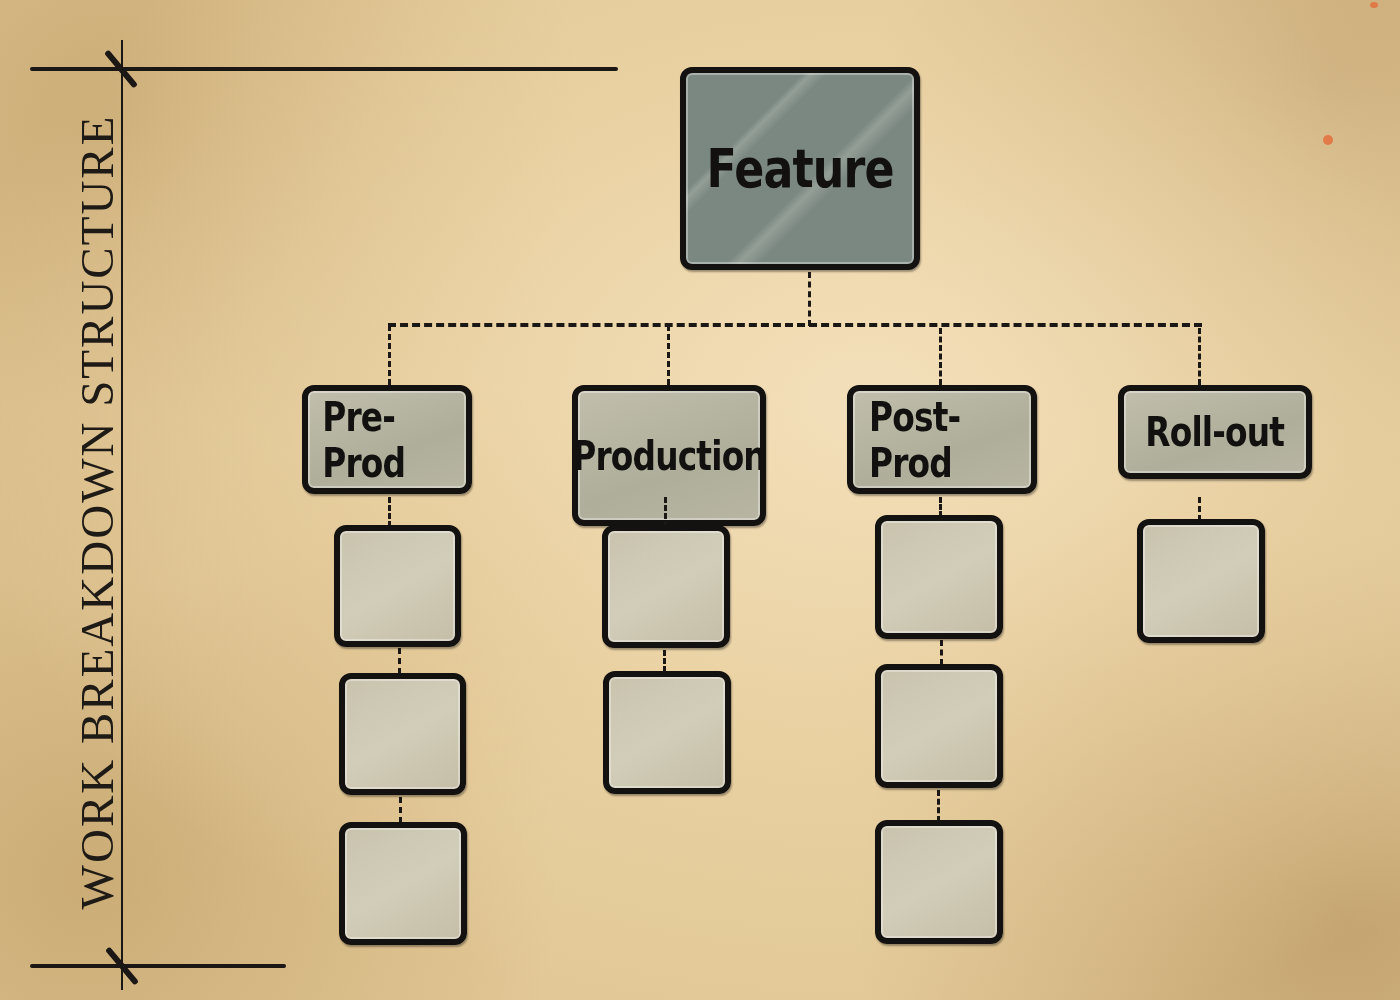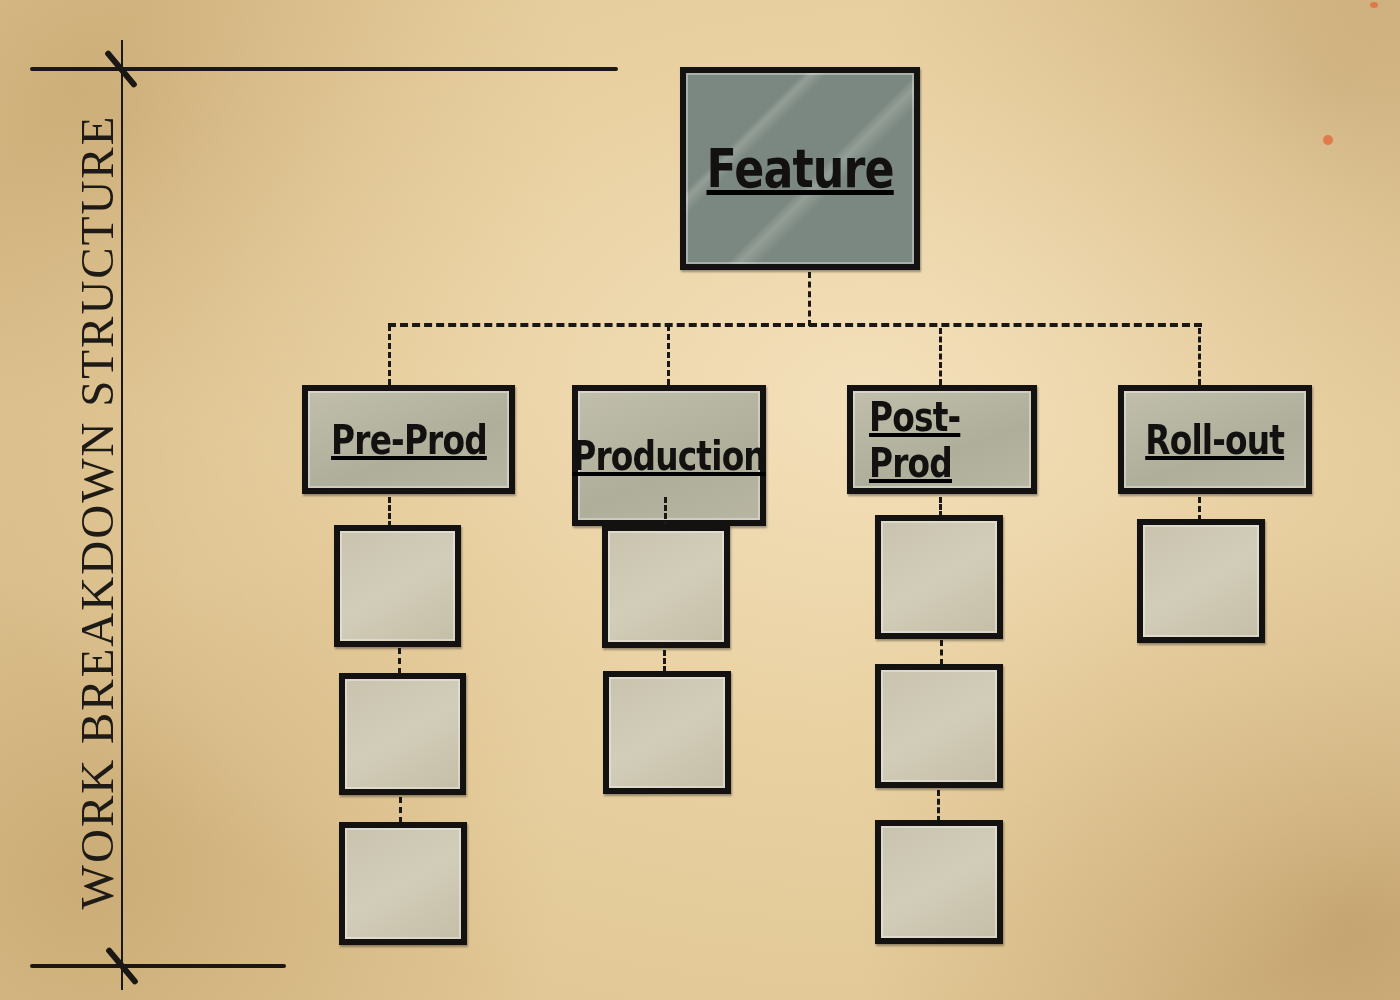--- a/index.html
+++ b/index.html
@@ -26,24 +26,23 @@
     position: absolute;
     left: 97px; top: 512px;
     transform: translate(-50%, -50%) rotate(-90deg);
     white-space: nowrap;
     font-family: "Liberation Serif", "DejaVu Serif", serif;
     font-size: 47px; letter-spacing: 2px; color: #1e1a16;
     font-weight: normal;
   }
   .box {
     position: absolute; box-sizing: border-box;
-    border: 6px solid #141210; border-radius: 0;
+    border: 6px solid #141210; border-radius: 12px;
     display: flex; align-items: center; justify-content: center;
     box-shadow: inset 0 0 0 2px rgba(255,255,255,0.35), 1px 2px 2px rgba(0,0,0,0.35);
-    text-decoration: underline;
   }
   .box.root {
     background:
       linear-gradient(135deg, rgba(0,0,0,0) 0%, rgba(0,0,0,0) 28%, rgba(220,225,215,0.25) 30%, rgba(0,0,0,0) 34%, rgba(0,0,0,0) 55%, rgba(220,225,215,0.25) 58%, rgba(0,0,0,0) 63%),
       #7b8881;
   }
   .box.phase { background: linear-gradient(160deg, #c1bfac 0%, #aeae9a 60%, #b8b6a2 100%); }
   .box.task { background: linear-gradient(150deg, #c9c3ae 0%, #d2cdb9 50%, #c5bea7 100%); }
   .label {
     font-family: "DejaVu Sans", sans-serif; font-weight: bold; color: #121110;
@@ -80,30 +79,30 @@
   <span class="label">Feature</span>
 </div>
 
 <div class="dash-v" style="left:808px; top:272px; height:54px;"></div>
 <div class="dash-h" style="left:388px; top:323px; width:814px;"></div>
 <div class="dash-v" style="left:388px; top:325px; height:60px;"></div>
 <div class="dash-v" style="left:667px; top:325px; height:60px;"></div>
 <div class="dash-v" style="left:939px; top:328px; height:57px;"></div>
 <div class="dash-v" style="left:1198px; top:328px; height:57px;"></div>
 
-<div class="box phase" style="left:302px; top:385px; width:213px; height:109px;">
+<div class="box phase" style="left:302px; top:385px; width:170px; height:109px;">
   <span class="label">Pre-Prod</span>
 </div>
 <div class="box phase" style="left:572px; top:385px; width:194px; height:141px;">
   <span class="label">Production</span>
 </div>
 <div class="box phase" style="left:847px; top:385px; width:190px; height:109px;">
   <span class="label">Post-Prod</span>
 </div>
-<div class="box phase" style="left:1118px; top:385px; width:194px; height:109px;">
+<div class="box phase" style="left:1118px; top:385px; width:194px; height:94px;">
   <span class="label">Roll-out</span>
 </div>
 
 <div class="dash-v" style="left:388px; top:497px; height:30px;"></div>
 <div class="box task" style="left:334px; top:525px; width:127px; height:122px;"></div>
 <div class="dash-v" style="left:398px; top:648px; height:26px;"></div>
 <div class="box task" style="left:339px; top:673px; width:127px; height:122px;"></div>
 <div class="dash-v" style="left:399px; top:797px; height:26px;"></div>
 <div class="box task" style="left:339px; top:822px; width:128px; height:123px;"></div>
 

